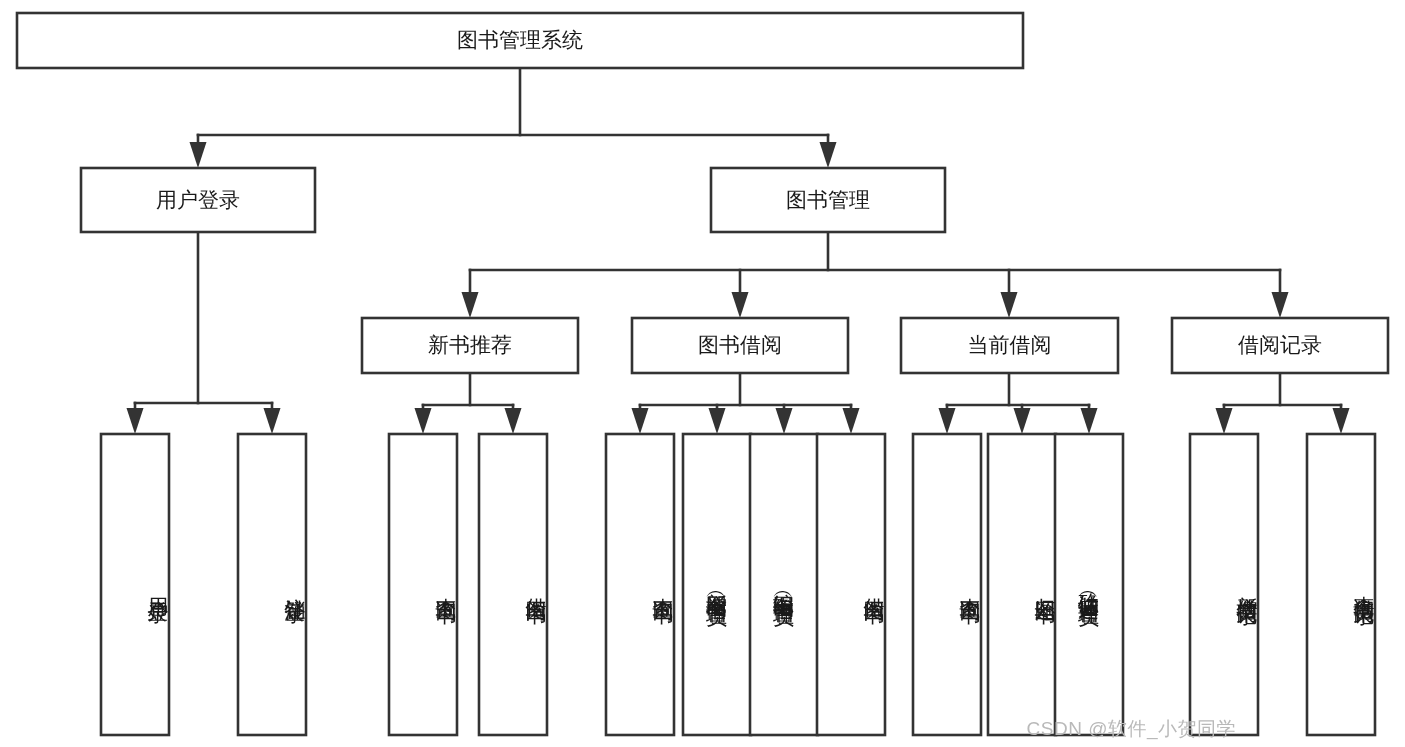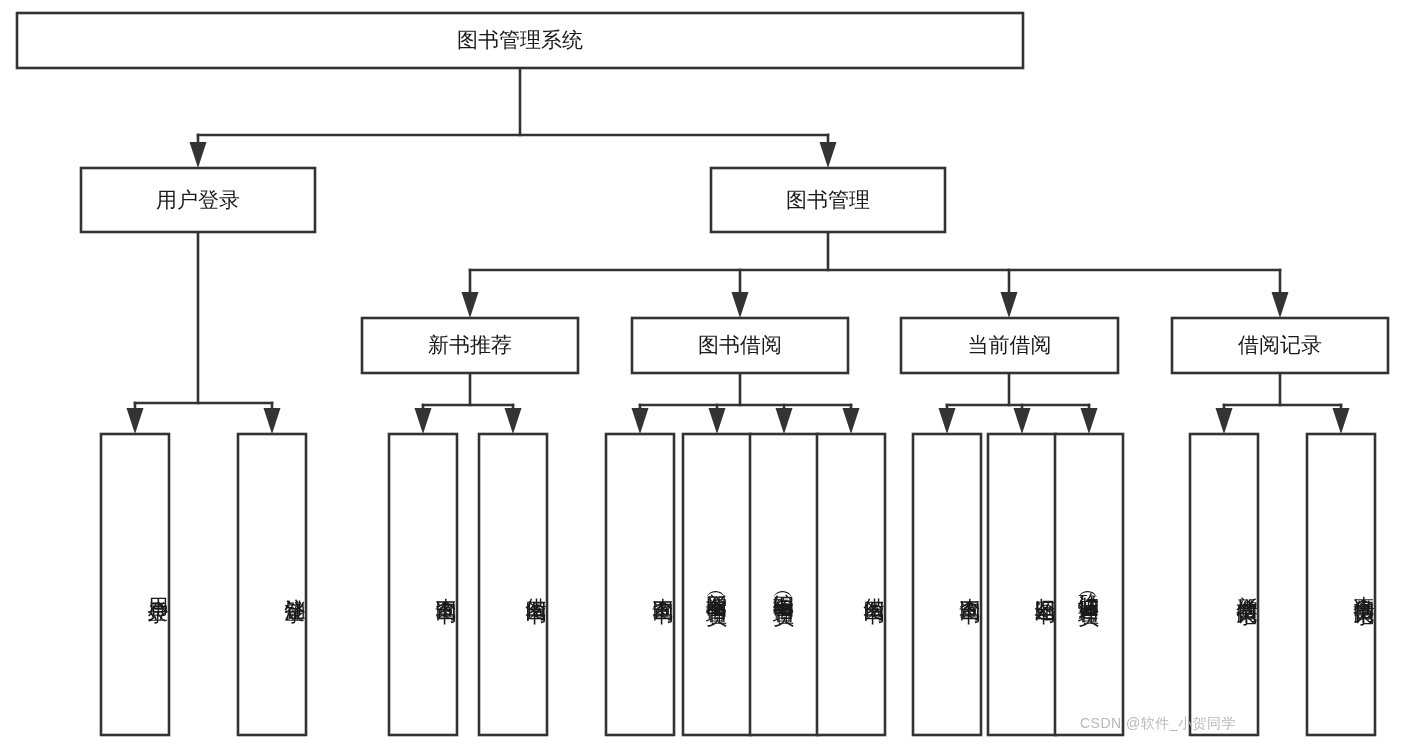--- a/index.html
+++ b/index.html
@@ -61,23 +61,23 @@
     line-height: 1;
     white-space: nowrap;
     display: flex;
     align-items: flex-start;
     justify-content: center;
     pointer-events: none;
   }
   .watermark {
     position: absolute;
     right: 10px;
-    bottom: 14px;
-    font-family: "Liberation Sans", "DejaVu Sans", sans-serif;
-    font-size: 14px;
+    bottom: 5px;
+    font-family: "Liberation Sans", "DejaVu Sans", sans-serif;
+    font-size: 19px;
     color: #b9b9b9;
     letter-spacing: 0.5px;
     white-space: nowrap;
     text-align: center;
   }
 </style>
 </head>
 <body>
 
 <div id="diagram-root">

